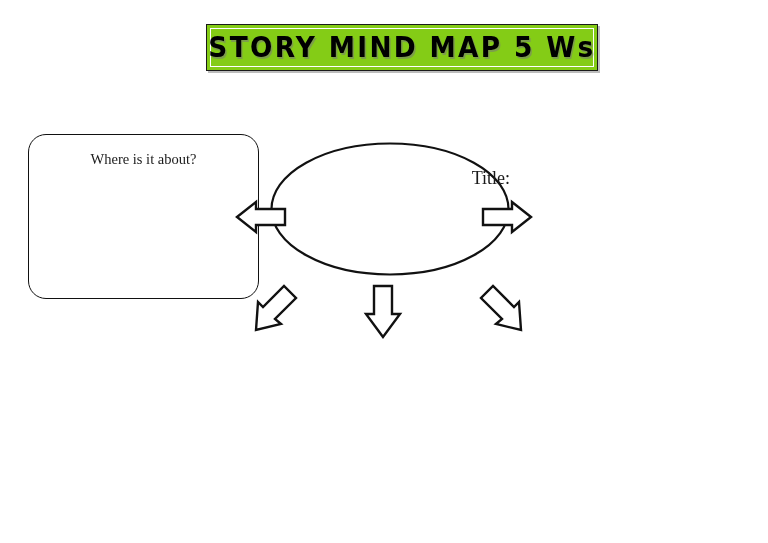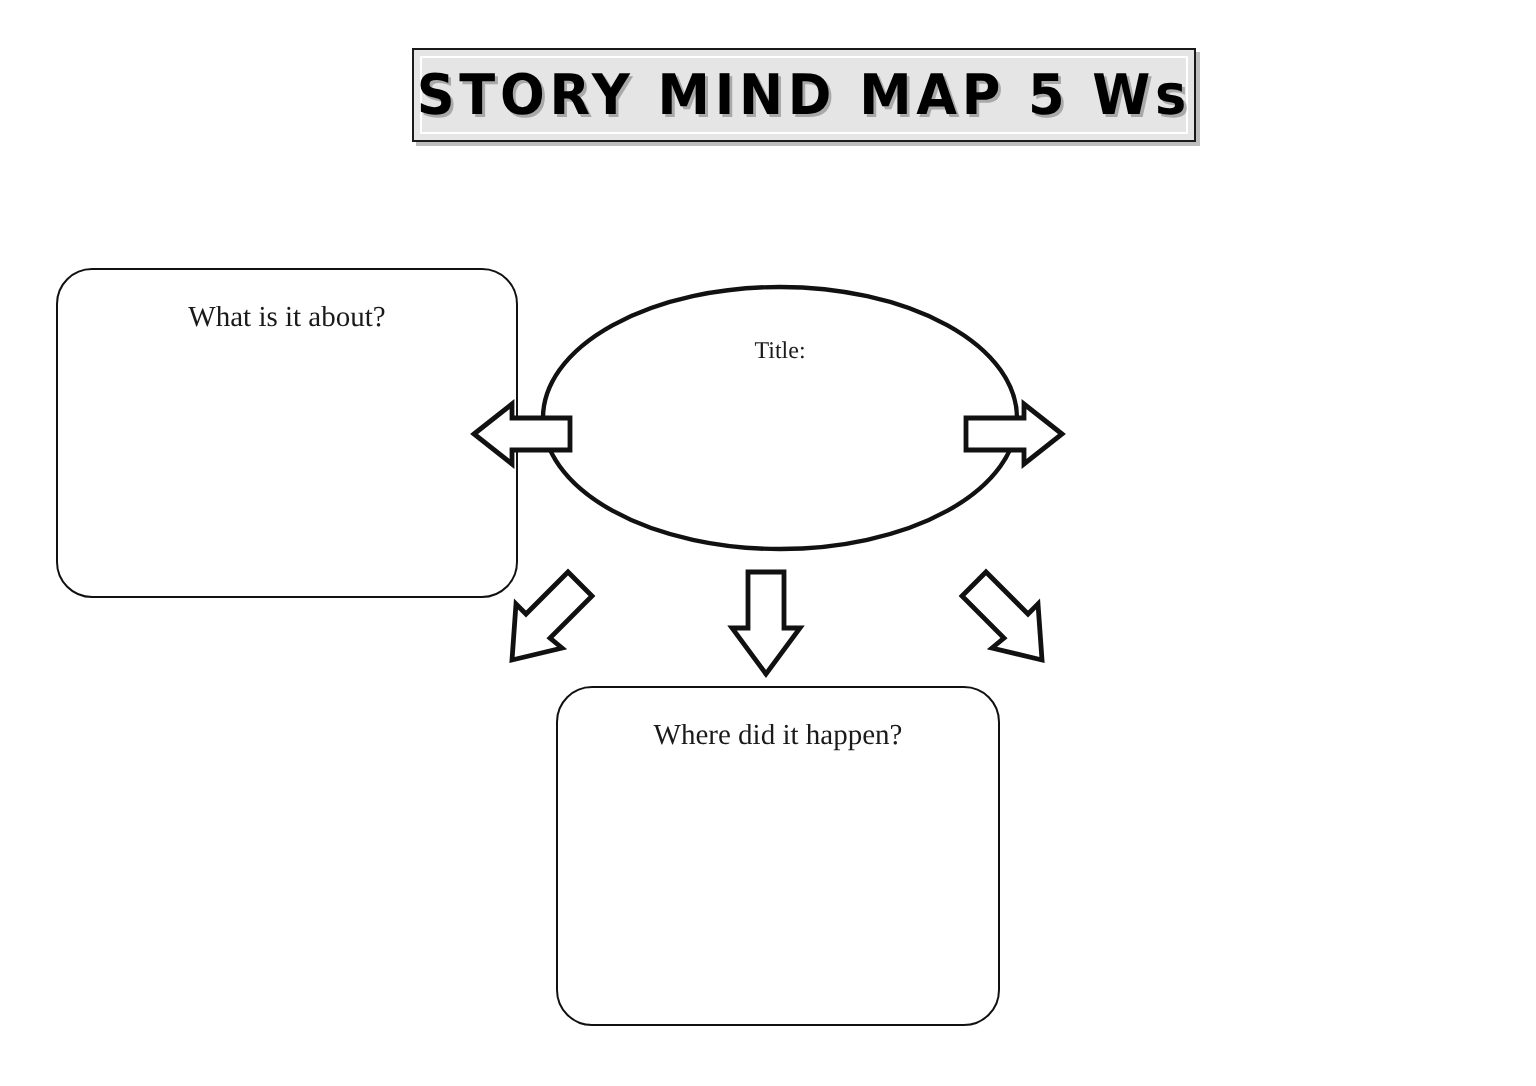--- a/index.html
+++ b/index.html
@@ -19,21 +19,21 @@
     overflow: hidden;
   }
 
   
   .title-banner {
     position: absolute;
     left: 206px;
     top: 24px;
     width: 392px;
     height: 47px;
-    background: #e5e5e5;
+    background: #84cc16;
     border: 1px solid #1a1a1a;
     box-shadow: 2px 2px 0 0 #bdbdbd;
     box-sizing: border-box;
   }
   .title-inner {
     position: absolute;
     left: 3px;
     top: 3px;
     right: 3px;
     bottom: 3px;
@@ -84,22 +84,22 @@
     left: 270px;
     top: 142px;
     width: 240px;
     height: 134px;
   }
   #ellipse-wrap .elabel {
     position: absolute;
     left: 0;
     right: 0;
     top: 26px;
-    text-align: center;
-    font-size: 12px;
+    text-align: right;
+    font-size: 18px;
     color: #1a1a1a;
   }
 
   
   #arrows {
     position: absolute;
     left: 0; top: 0;
     width: 768px;
     height: 543px;
     pointer-events: none;
@@ -116,28 +116,25 @@
 
 <div id="page">
 
   <div class="title-banner">
     <div class="title-inner">
       <span class="title-text">STORY MIND MAP 5 Ws</span>
     </div>
   </div>
 
   <div class="qbox" id="box-what">
-    <div class="qlabel">What is it about?</div>
+    <div class="qlabel">Where is it about?</div>
   </div>
 
 
 
-  <div class="qbox" id="box-where">
-    <div class="qlabel">Where did it happen?</div>
-  </div>
 
 
   <div id="ellipse-wrap">
     <svg width="240" height="134" viewBox="0 0 240 134">
       <ellipse cx="120" cy="67" rx="118.5" ry="65.5" fill="#ffffff" stroke="#111111" stroke-width="2.2"></ellipse>
     </svg>
     <div class="elabel">Title:</div>
   </div>
 
   <svg id="arrows" viewBox="0 0 768 543">

